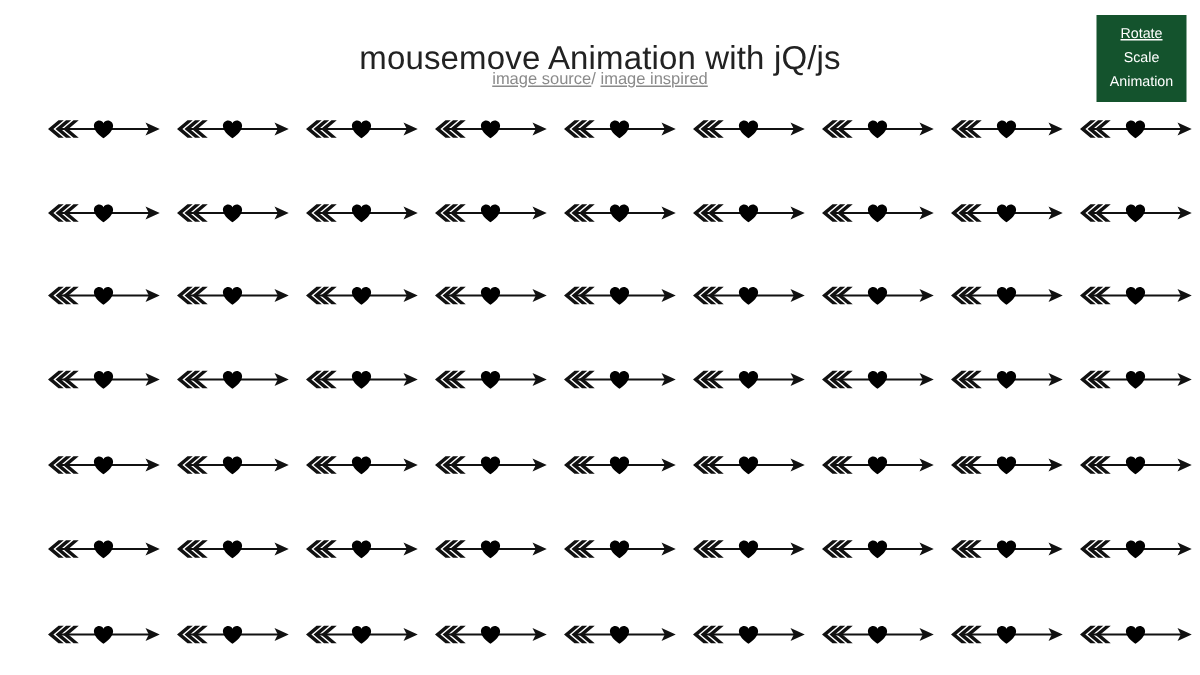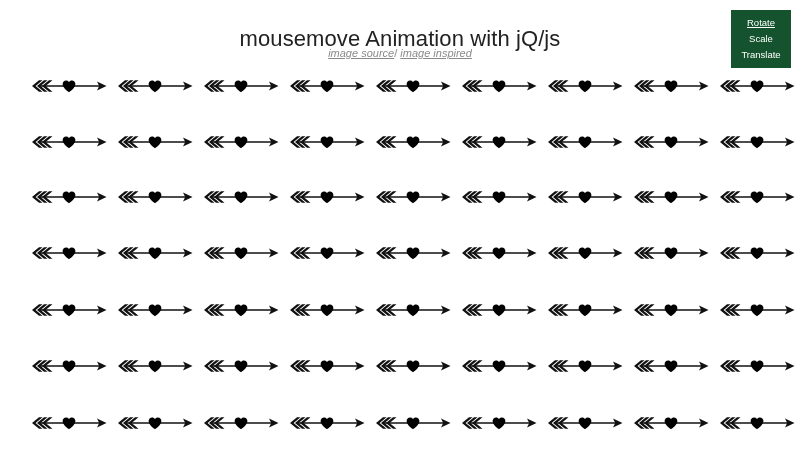--- a/index.html
+++ b/index.html
@@ -43,21 +43,20 @@
     text-align: center;
     font-size: 11px;
     line-height: 14px;
     color: #8a8a8a;
     white-space: nowrap;
   }
   .subtitle a {
     color: #8a8a8a;
     text-decoration: underline;
     cursor: pointer;
-    font-style: italic;
   }
   .subtitle .sep {
     color: #8a8a8a;
     text-decoration: none;
   }
 
   
   .control-panel {
     position: absolute;
     left: 731px;
@@ -119,21 +118,21 @@
 
   <h1 class="page-title">mousemove Animation with jQ/js</h1>
 
   <div class="subtitle">
     <a href="#">image source</a><span class="sep">/ </span><a href="#">image inspired</a>
   </div>
 
   <div class="control-panel">
     <div class="control-item active">Rotate</div>
     <div class="control-item">Scale</div>
-    <div class="control-item">Translate</div>
+    <div class="control-item">Animation</div>
   </div>
 
   <div class="arrow-field" id="arrow-field">
       <div class="arrow-row" style="top: 77px;">
         <div class="arrow-item" style="left: 30px;">
           <svg viewBox="0 0 78 18" xmlns="http://www.w3.org/2000/svg">
             <line x1="10" y1="9" x2="72" y2="9" stroke="#111111" stroke-width="1.4"></line>
             <path d="M2 9 L9 3.2 L12.5 3.2 L5.6 9 L12.5 14.8 L9 14.8 Z" fill="#111111"></path>
             <path d="M7 9 L14 3.2 L17.5 3.2 L10.6 9 L17.5 14.8 L14 14.8 Z" fill="#111111"></path>
             <path d="M12 9 L19 3.2 L22.5 3.2 L15.6 9 L22.5 14.8 L19 14.8 Z" fill="#111111"></path>

